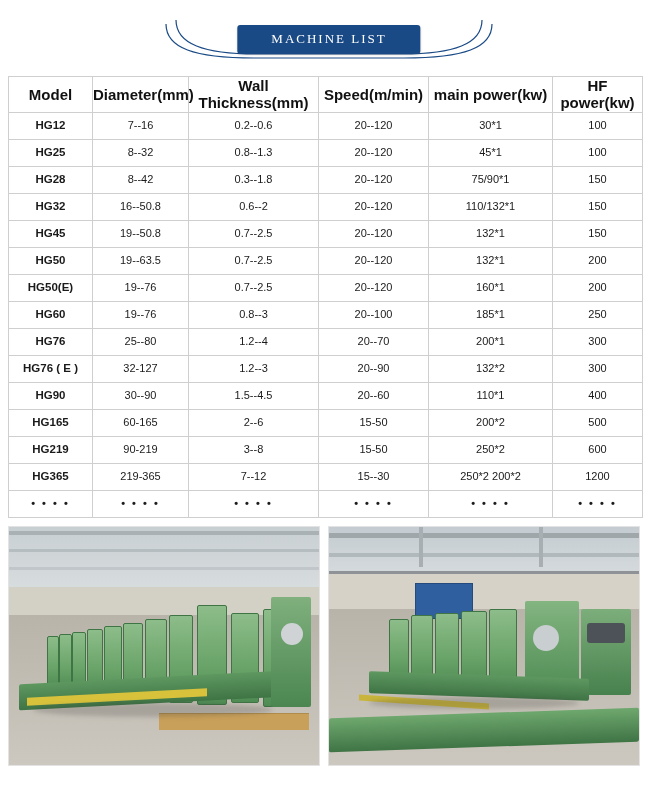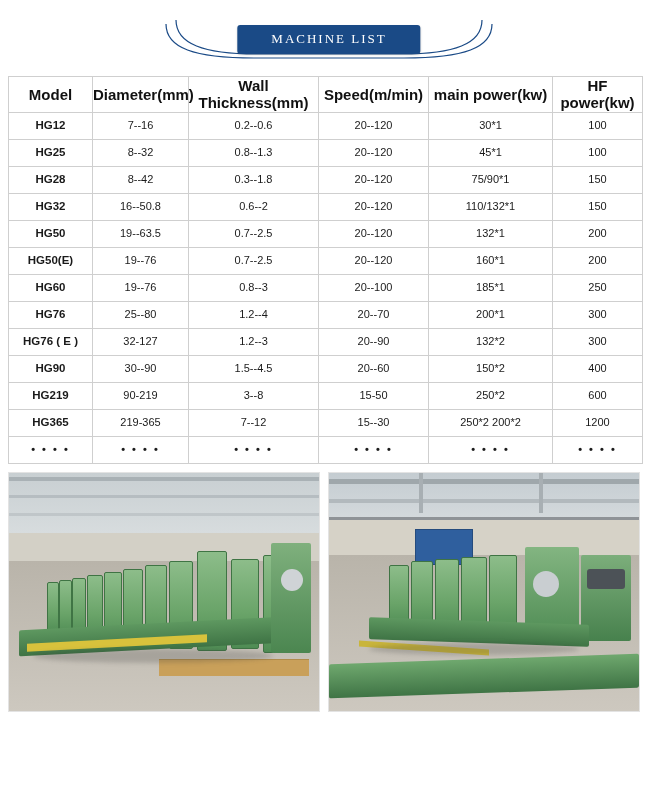--- a/index.html
+++ b/index.html
@@ -214,20 +214,28 @@
       </tr>
       <tr>
         <td class="model">HG32</td>
         <td>16--50.8</td>
         <td>0.6--2</td>
         <td>20--120</td>
         <td>110/132*1</td>
         <td>150</td>
       </tr>
       <tr>
+        <td class="model">HG45</td>
+        <td>19--50.8</td>
+        <td>0.7--2.5</td>
+        <td>20--120</td>
+        <td>132*1</td>
+        <td>150</td>
+      </tr>
+      <tr>
         <td class="model">HG50</td>
         <td>19--63.5</td>
         <td>0.7--2.5</td>
         <td>20--120</td>
         <td>132*1</td>
         <td>200</td>
       </tr>
       <tr>
         <td class="model">HG50(E)</td>
         <td>19--76</td>
@@ -258,22 +266,30 @@
         <td>1.2--3</td>
         <td>20--90</td>
         <td>132*2</td>
         <td>300</td>
       </tr>
       <tr>
         <td class="model">HG90</td>
         <td>30--90</td>
         <td>1.5--4.5</td>
         <td>20--60</td>
-        <td>150*2</td>
+        <td>110*1</td>
         <td>400</td>
+      </tr>
+      <tr>
+        <td class="model">HG165</td>
+        <td>60-165</td>
+        <td>2--6</td>
+        <td>15-50</td>
+        <td>200*2</td>
+        <td>500</td>
       </tr>
       <tr>
         <td class="model">HG219</td>
         <td>90-219</td>
         <td>3--8</td>
         <td>15-50</td>
         <td>250*2</td>
         <td>600</td>
       </tr>
       <tr>

